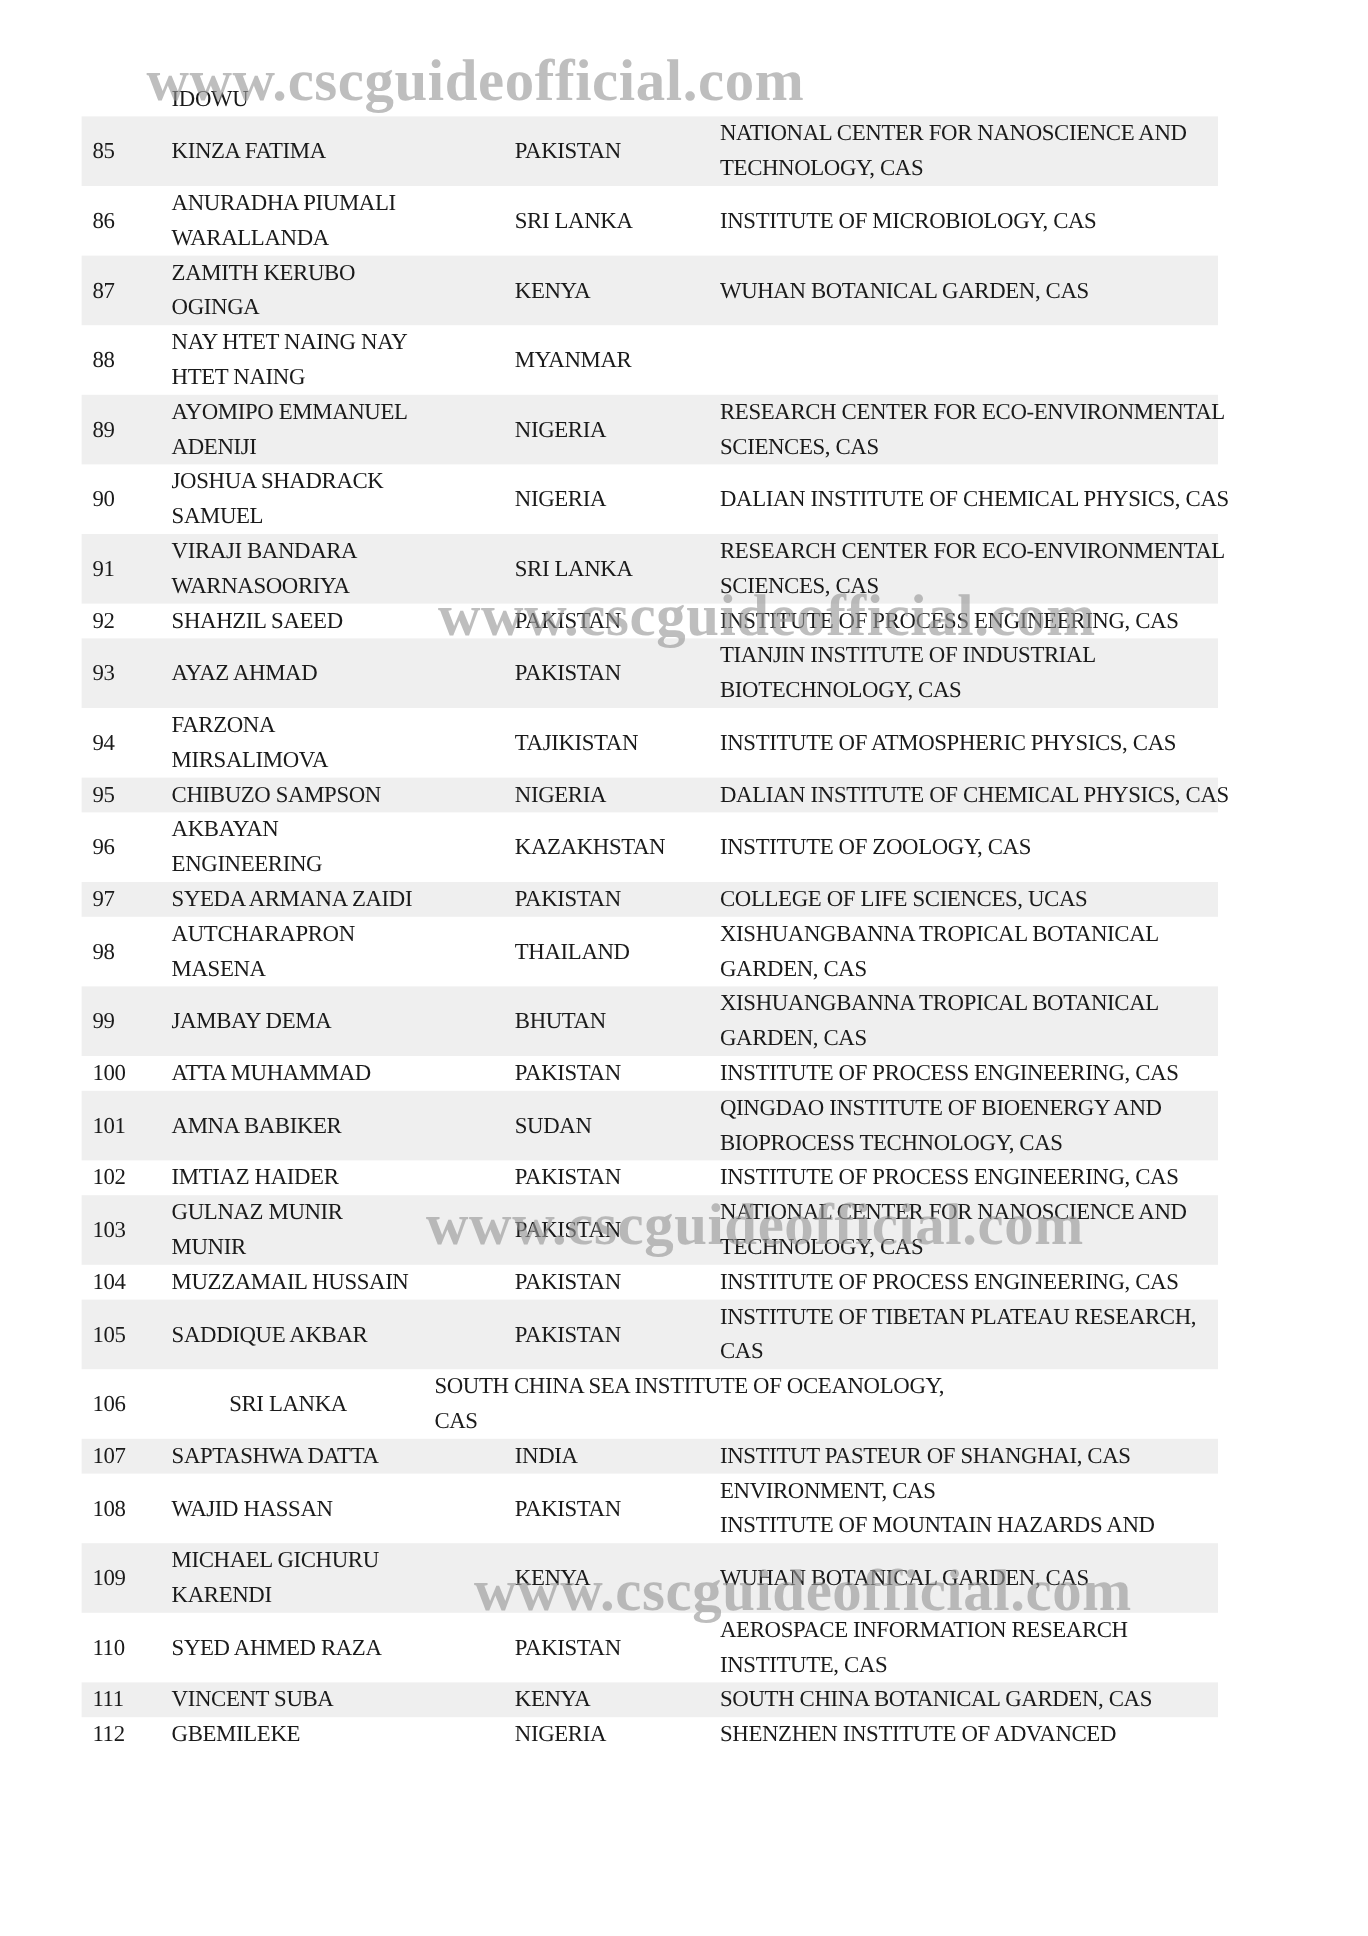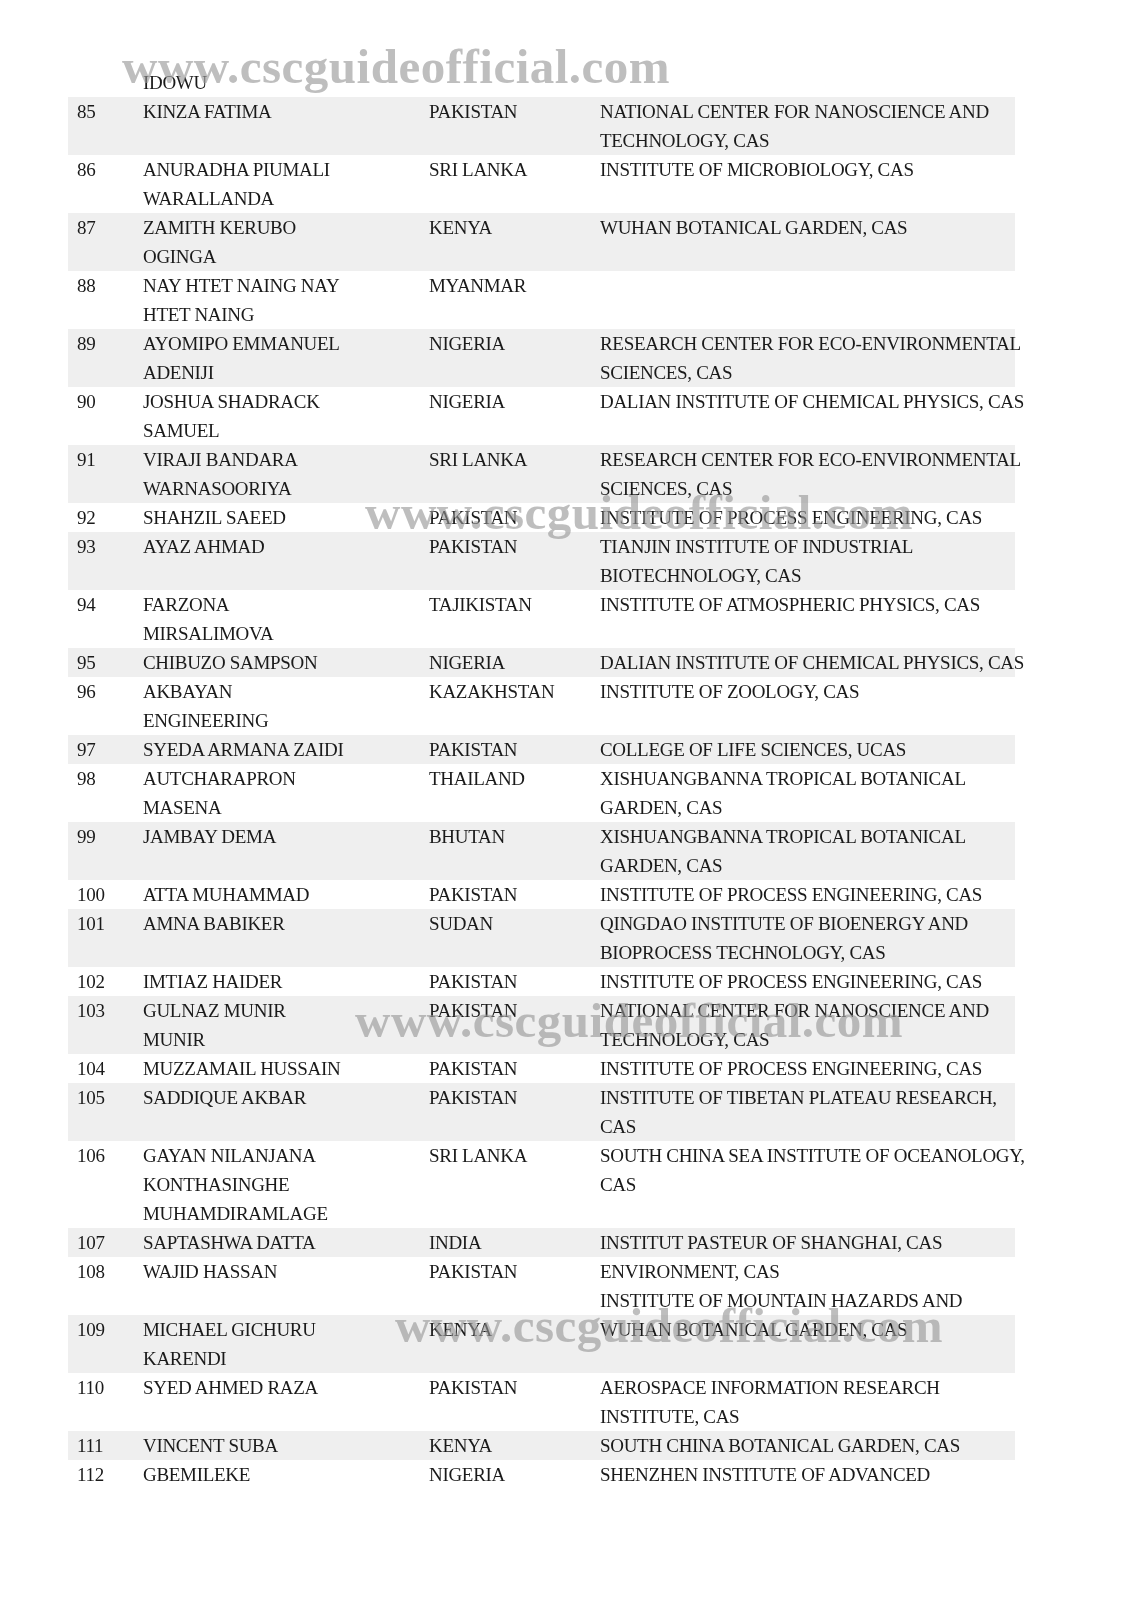--- a/index.html
+++ b/index.html
@@ -31,21 +31,21 @@
       letter-spacing: -0.3px;
     }
     .table {
       position: absolute;
       left: 68px;
       top: 97px;
       width: 947px;
     }
     .row {
       display: flex;
-      align-items: flex-start;
+      align-items: center;
       font-size: 19px;
       line-height: 29px;
       letter-spacing: -0.3px;
     }
     .row.shaded {
       background: #efefef;
     }
     .cell-num {
       width: 75px;
       padding-left: 9px;
@@ -310,25 +310,20 @@
           <span class="line">SADDIQUE AKBAR</span>
         </div>
         <div class="cell-country">PAKISTAN</div>
         <div class="cell-inst">
           <span class="line">INSTITUTE OF TIBETAN PLATEAU RESEARCH,</span>
           <span class="line">CAS</span>
         </div>
       </div>
       <div class="row">
         <div class="cell-num">106</div>
-        <div class="cell-name">
-          <span class="line">GAYAN NILANJANA</span>
-          <span class="line">KONTHASINGHE</span>
-          <span class="line">MUHAMDIRAMLAGE</span>
-        </div>
         <div class="cell-country">SRI LANKA</div>
         <div class="cell-inst">
           <span class="line">SOUTH CHINA SEA INSTITUTE OF OCEANOLOGY,</span>
           <span class="line">CAS</span>
         </div>
       </div>
       <div class="row shaded">
         <div class="cell-num">107</div>
         <div class="cell-name">
           <span class="line">SAPTASHWA DATTA</span>

